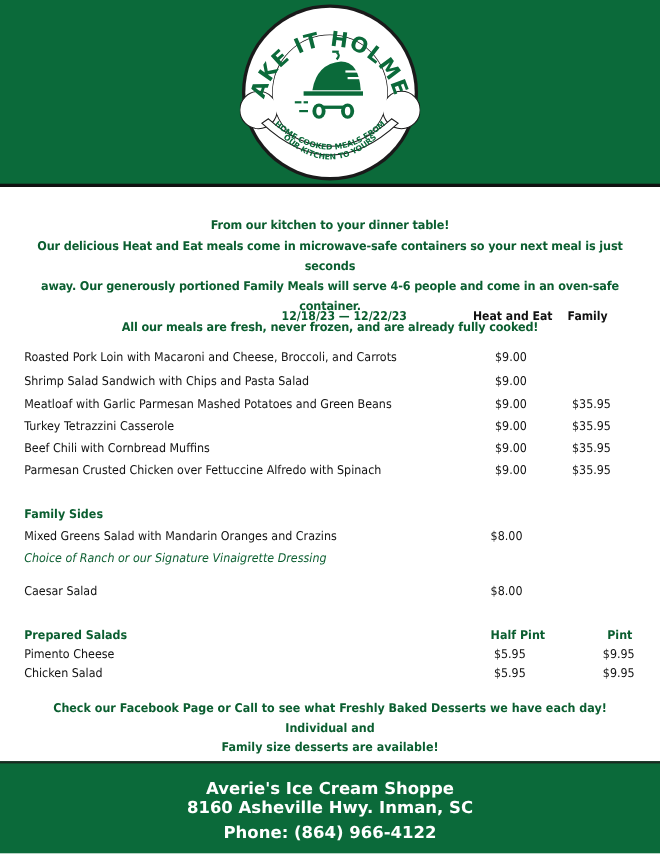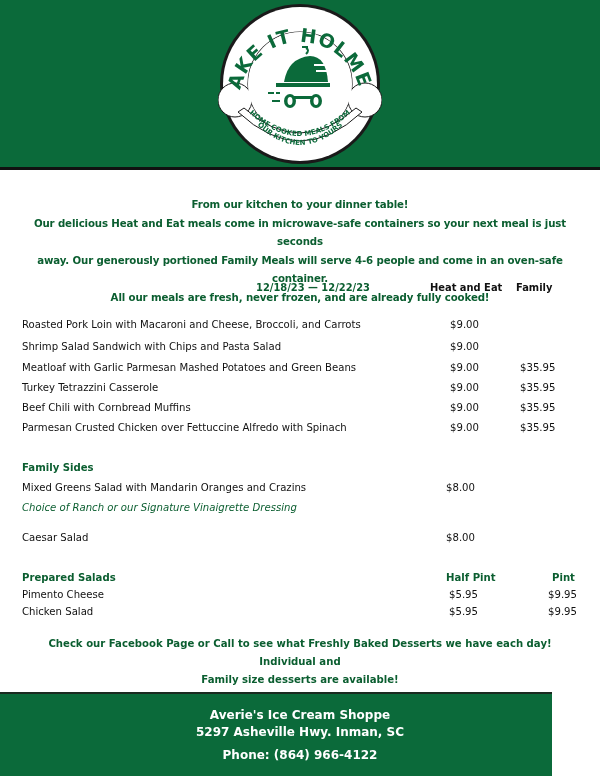--- a/index.html
+++ b/index.html
@@ -21,24 +21,24 @@
   }
 
   .abs { position: absolute; white-space: nowrap; font-family: "DejaVu Sans", sans-serif; font-size: 11px; }
   .green { color: #0b5e30; }
   .bold { font-weight: bold; }
   .item { color: #111; transform: scaleX(0.92); transform-origin: left center; }
   .price { color: #111; transform: scaleX(0.92); transform-origin: left center; }
   .italic { font-style: italic; }
 
   .footer {
-    position: absolute; left: 0; top: 692px; width: 552px; height: 84px;
+    position: absolute; left: 0; top: 692px; width: 600px; height: 84px;
     background: #0b6a3a; border-top: 2px solid #1a2a20;
     color: #ffffff; text-align: center; font-weight: bold;
-    font-family: "DejaVu Sans", sans-serif; font-size: 12px;
+    font-family: "DejaVu Sans", sans-serif; font-size: 15px;
   }
   .footer .l1 { position: absolute; top: 14px; left: 0; width: 600px; }
   .footer .l2 { position: absolute; top: 31px; left: 0; width: 600px; }
   .footer .l3 { position: absolute; top: 54px; left: 0; width: 600px; }
 </style>
 </head>
 <body>
 
 <div class="header">
   <svg class="logo" viewBox="0 0 164 166" xmlns="http://www.w3.org/2000/svg">
@@ -141,15 +141,15 @@
 <div class="abs price" style="left:449px; top:605px;">$5.95</div>
 <div class="abs price" style="left:548px; top:605px;">$9.95</div>
 
 <div class="abs green bold" style="left:0; top:635px; width:600px; text-align:center; line-height:18px; white-space:normal; transform:scaleX(0.92); transform-origin:center top;">
   <div>Check our Facebook Page or Call to see what Freshly Baked Desserts we have each day!  Individual and</div>
   <div>Family size desserts are available!</div>
 </div>
 
 <div class="footer">
   <div class="l1">Averie's Ice Cream Shoppe</div>
-  <div class="l2">5297 Asheville Hwy. Inman, SC</div>
+  <div class="l2">8160 Asheville Hwy. Inman, SC</div>
   <div class="l3">Phone: (864) 966-4122</div>
 </div>
 
 </body></html>

